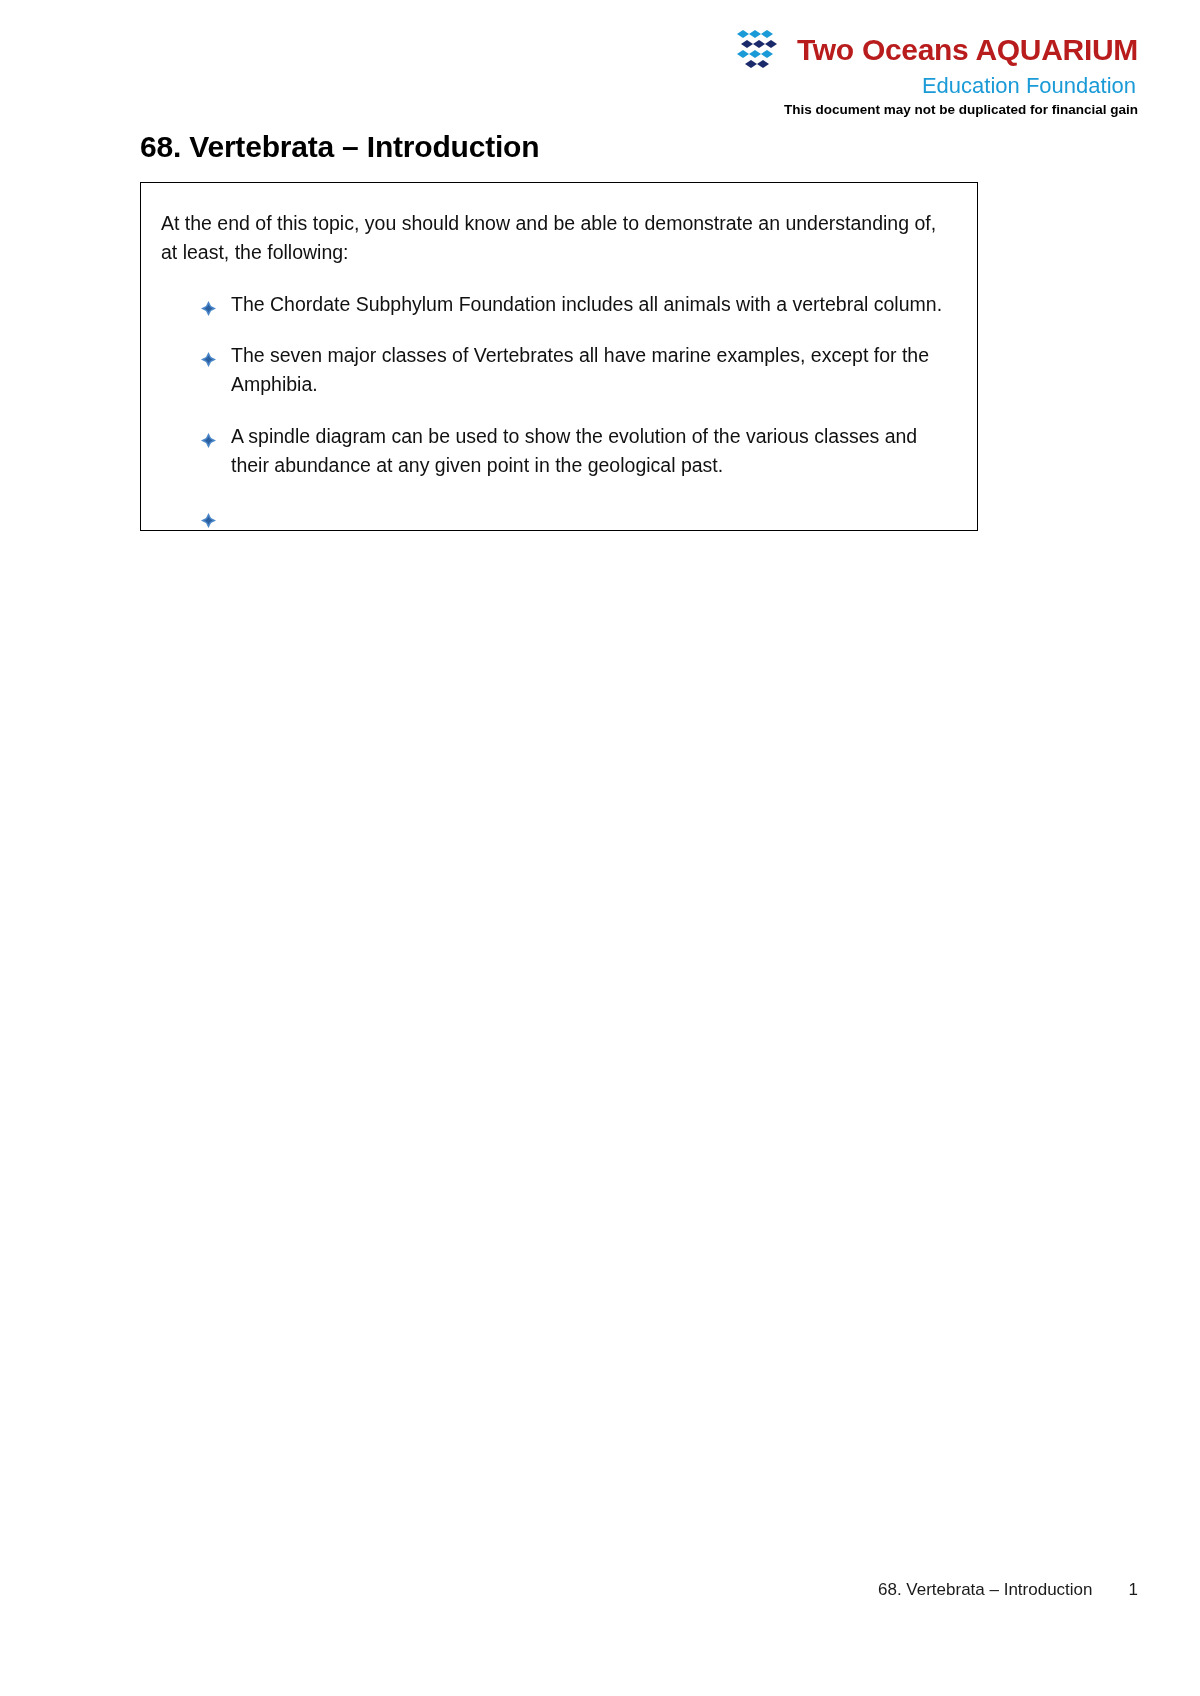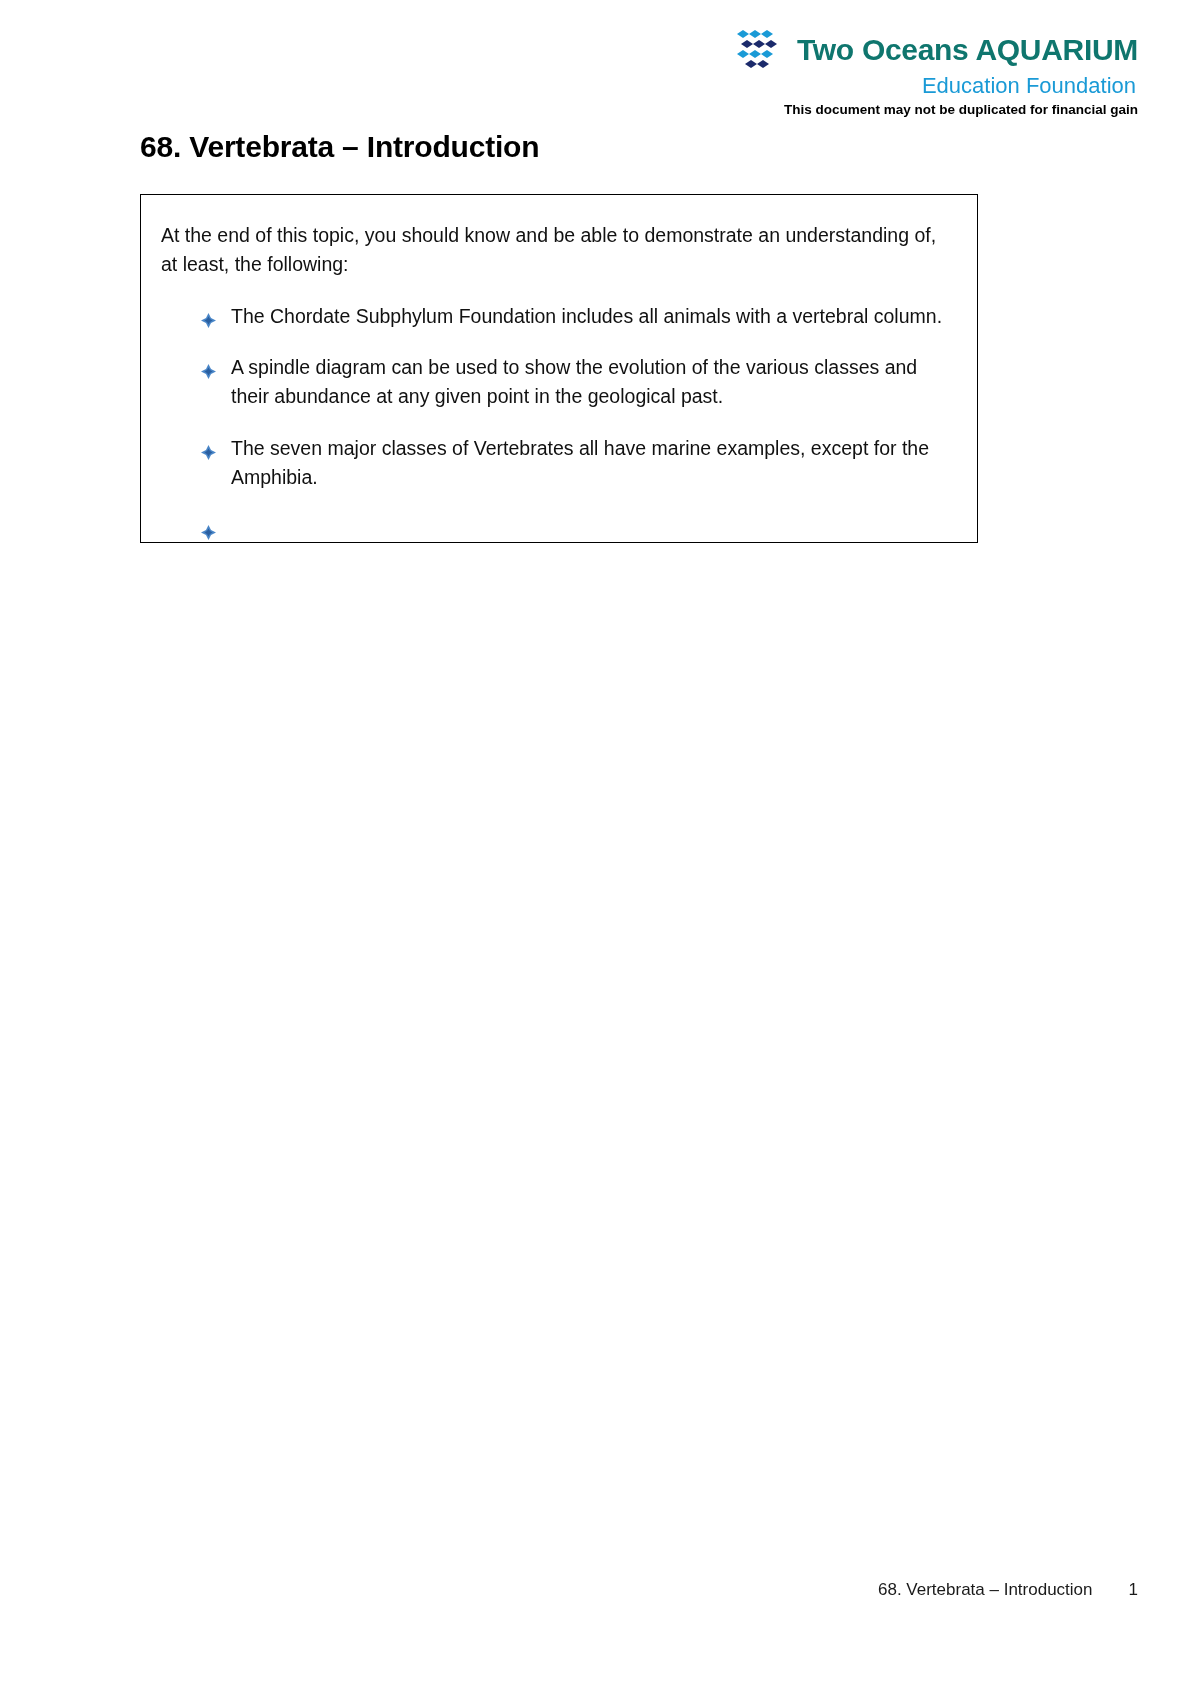--- a/index.html
+++ b/index.html
@@ -40,21 +40,21 @@
     width: 56px;
     height: 44px;
     flex: 0 0 auto;
   }
   .logo-title {
     font-size: 30px;
     font-weight: bold;
     letter-spacing: -0.3px;
     line-height: 1;
     white-space: nowrap;
-    color: #0f766e;
+    color: #b91c1c;
   }
   .logo-sub {
     font-size: 22px;
     font-weight: normal;
     color: #1a9ad6;
     line-height: 1.1;
     margin-top: 2px;
     margin-right: 2px;
     white-space: nowrap;
   }
@@ -83,21 +83,21 @@
   }
   h2.section-title {
     font-size: 25px;
     font-weight: bold;
     margin: 29px 0 0 0;
     line-height: 1.25;
     color: #000;
   }
 
   .concept-box {
-    margin-top: 28px;
+    margin-top: 16px;
     border: 1px solid #000000;
     padding: 26px 28px 28px 16px;
     box-sizing: border-box;
   }
   .concept-intro {
     font-size: 19.5px;
     line-height: 1.52;
     margin: 0 0 4px 0;
     padding-left: 4px;
     color: #111;
@@ -189,30 +189,30 @@
           </span>
           <span>The Chordate Subphylum Foundation includes all animals with a vertebral column.</span>
         </li>
         <li>
           <span class="bullet-icon">
             <svg width="15" height="15" viewBox="0 0 15 15" xmlns="http://www.w3.org/2000/svg">
               <polygon points="7.5,0 10,5 15,7.5 10,10 7.5,15 5,10 0,7.5 5,5" fill="#4a86c8"></polygon>
               <polygon points="7.5,3.5 9,6 11.5,7.5 9,9 7.5,11.5 6,9 3.5,7.5 6,6" fill="#2a5fa0"></polygon>
             </svg>
           </span>
+          <span>The seven major classes of Vertebrates all have marine examples, except for the Amphibia.</span>
+        </li>
+        <li>
+          <span class="bullet-icon">
+            <svg width="15" height="15" viewBox="0 0 15 15" xmlns="http://www.w3.org/2000/svg">
+              <polygon points="7.5,0 10,5 15,7.5 10,10 7.5,15 5,10 0,7.5 5,5" fill="#4a86c8"></polygon>
+              <polygon points="7.5,3.5 9,6 11.5,7.5 9,9 7.5,11.5 6,9 3.5,7.5 6,6" fill="#2a5fa0"></polygon>
+            </svg>
+          </span>
           <span>A spindle diagram can be used to show the evolution of the various classes and their abundance at any given point in the geological past.</span>
-        </li>
-        <li>
-          <span class="bullet-icon">
-            <svg width="15" height="15" viewBox="0 0 15 15" xmlns="http://www.w3.org/2000/svg">
-              <polygon points="7.5,0 10,5 15,7.5 10,10 7.5,15 5,10 0,7.5 5,5" fill="#4a86c8"></polygon>
-              <polygon points="7.5,3.5 9,6 11.5,7.5 9,9 7.5,11.5 6,9 3.5,7.5 6,6" fill="#2a5fa0"></polygon>
-            </svg>
-          </span>
-          <span>The seven major classes of Vertebrates all have marine examples, except for the Amphibia.</span>
         </li>
         <li>
           <span class="bullet-icon">
             <svg width="15" height="15" viewBox="0 0 15 15" xmlns="http://www.w3.org/2000/svg">
               <polygon points="7.5,0 10,5 15,7.5 10,10 7.5,15 5,10 0,7.5 5,5" fill="#4a86c8"></polygon>
               <polygon points="7.5,3.5 9,6 11.5,7.5 9,9 7.5,11.5 6,9 3.5,7.5 6,6" fill="#2a5fa0"></polygon>
             </svg>
           </span>
         </li>
       </ul>

